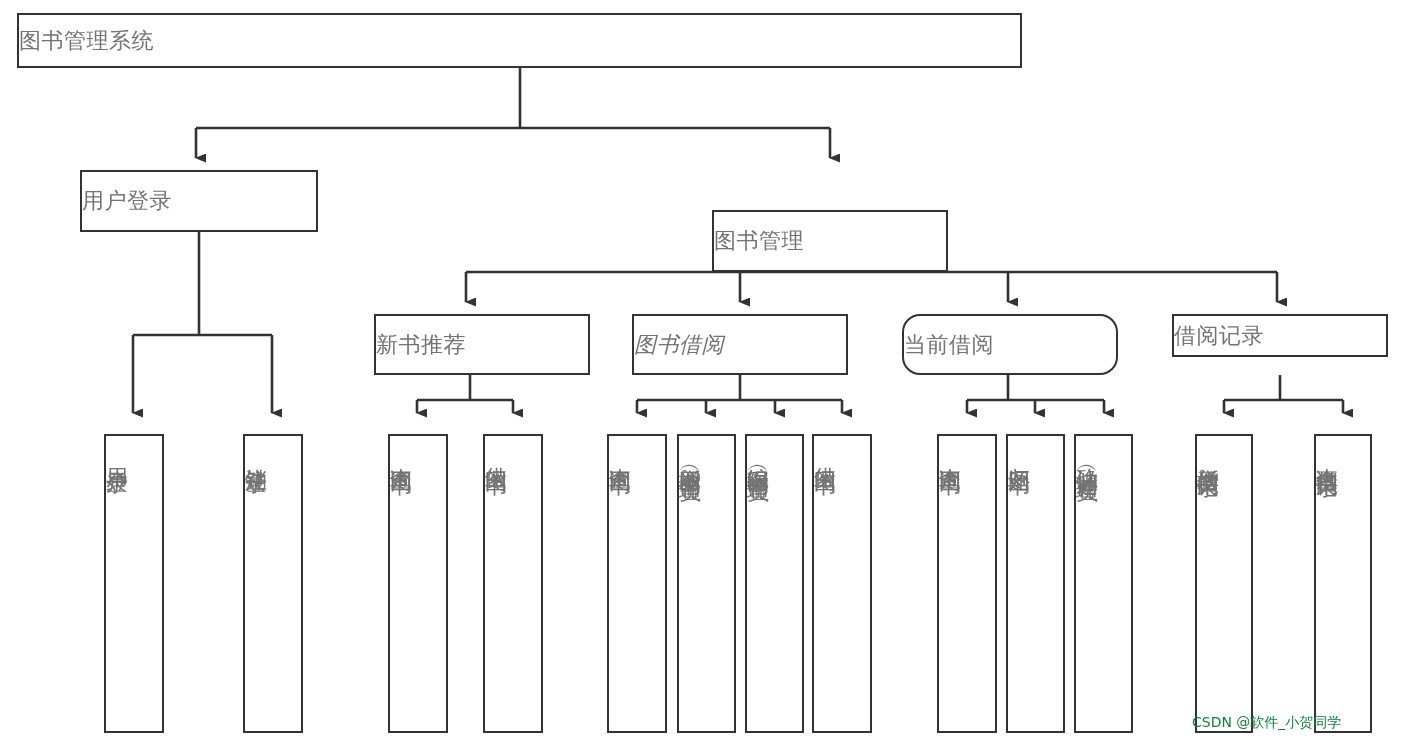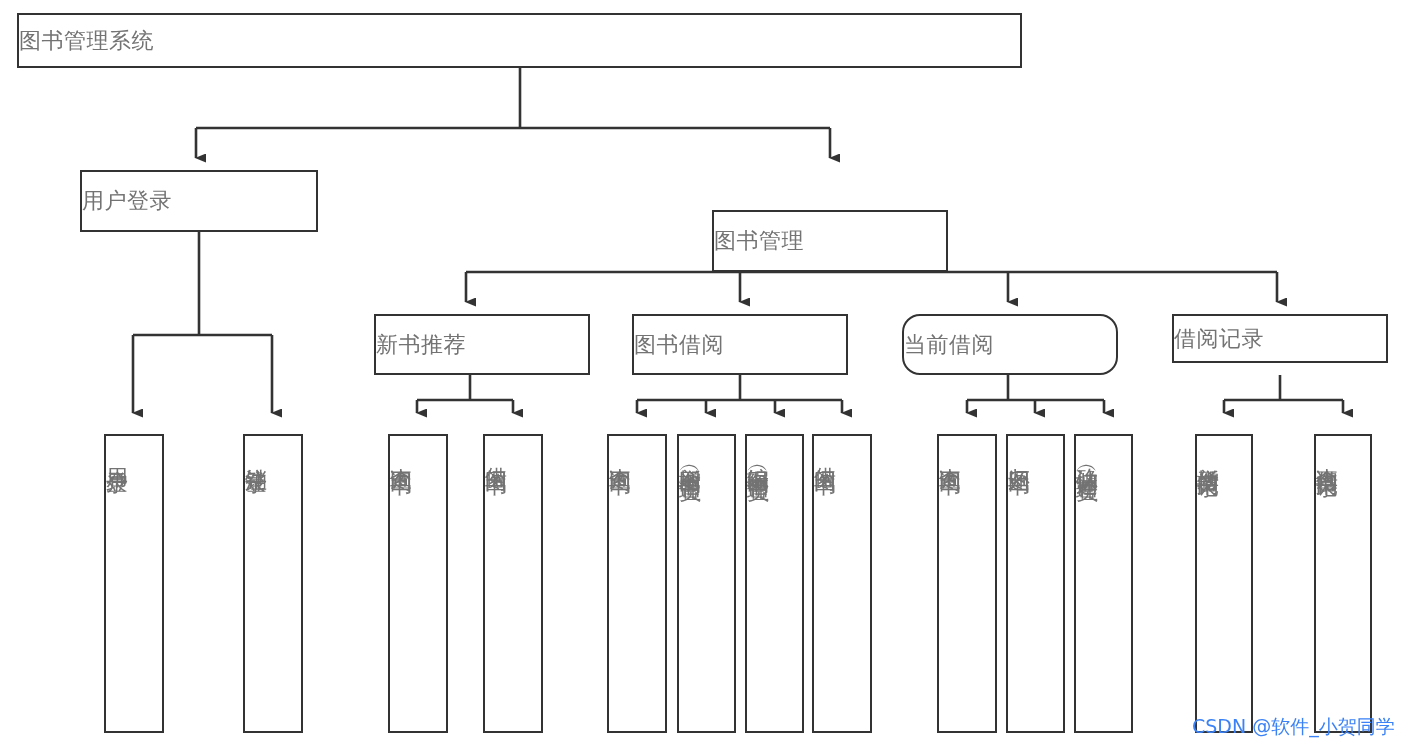--- a/index.html
+++ b/index.html
@@ -51,22 +51,22 @@
   }
   .node.vertical .node-label {
     writing-mode: vertical-rl;
     text-orientation: upright;
     font-size: 22px;
     line-height: 1.05;
     letter-spacing: 2px;
   }
   #watermark {
     position: absolute;
-    color: #3b82f6;
-    font-size: 19px;
+    color: #15803d;
+    font-size: 14px;
     white-space: nowrap;
     z-index: 5;
     font-family: "DejaVu Sans", "Liberation Sans", sans-serif;
   }
 </style>
 </head>
 <body>
 
 <div id="diagram-root">
 
@@ -141,29 +141,29 @@
   </div>
 
   <div class="node horizontal" style="left:712px; top:170px; width:236px; height:62px;margin-top:40px;">
     <span class="node-label">图书管理</span>
   </div>
 
   <div class="node horizontal" style="left:362px; top:314px; width:216px; height:61px;margin-left:12px;">
     <span class="node-label">新书推荐</span>
   </div>
 
-  <div class="node horizontal" style="left:632px; top:314px; width:216px; height:61px;">
+  <div class="node horizontal" style="left:632px; top:314px; width:216px; height:61px;font-style:italic;">
     <span class="node-label">图书借阅</span>
   </div>
 
   <div class="node horizontal" style="left:902px; top:314px; width:216px; height:61px;border-radius:18px;">
     <span class="node-label">当前借阅</span>
   </div>
 
-  <div class="node horizontal" style="left:1172px; top:314px; width:216px; height:49px;">
+  <div class="node horizontal" style="left:1172px; top:314px; width:216px; height:43px;">
     <span class="node-label">借阅记录</span>
   </div>
 
   <div class="node vertical" style="left:104px; top:434px; width:60px; height:299px;">
     <span class="node-label">用户登录</span>
   </div>
 
   <div class="node vertical" style="left:243px; top:434px; width:60px; height:299px;">
     <span class="node-label">注销登录</span>
   </div>

